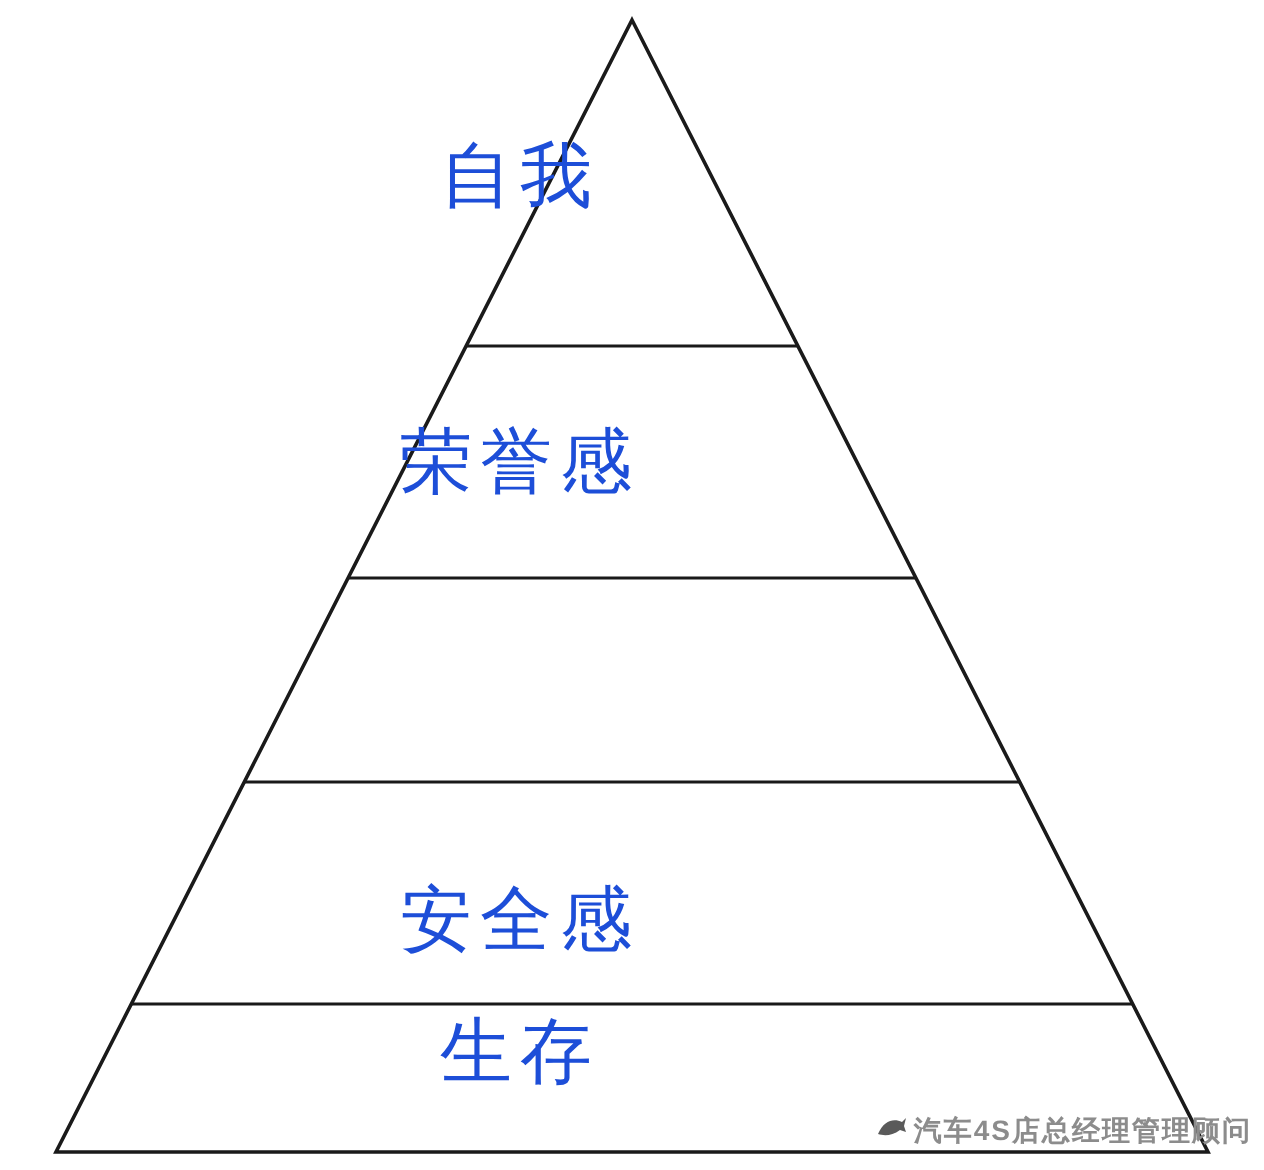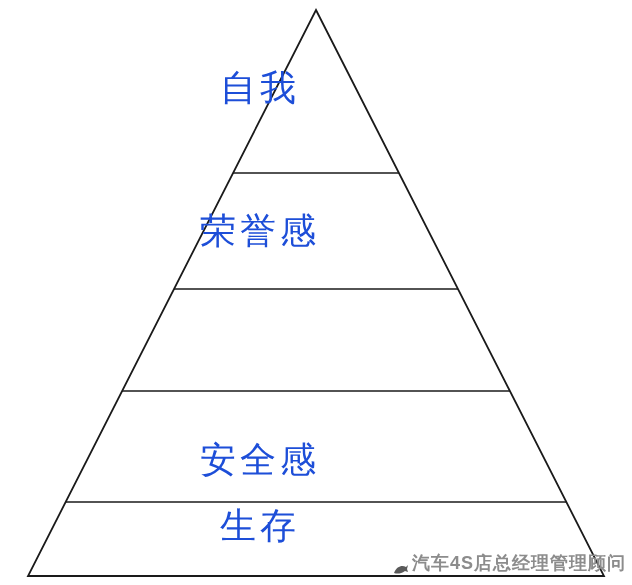--- a/index.html
+++ b/index.html
@@ -35,24 +35,24 @@
     user-select: none;
   }
   .level-label.two-line {
     line-height: 52px;
   }
   .watermark {
     position: absolute;
     right: 6px;
     bottom: 10px;
     display: flex;
-    align-items: flex-end;
+    align-items: flex-start;
     gap: 3px;
     color: #8c8c8c;
-    font-size: 18px;
+    font-size: 14px;
     font-weight: bold;
     letter-spacing: 1px;
     font-family: "Liberation Sans", "DejaVu Sans", sans-serif;
     user-select: none;
   }
   .watermark .logo {
     display: inline-block;
     width: 16px;
     height: 14px;
   }

